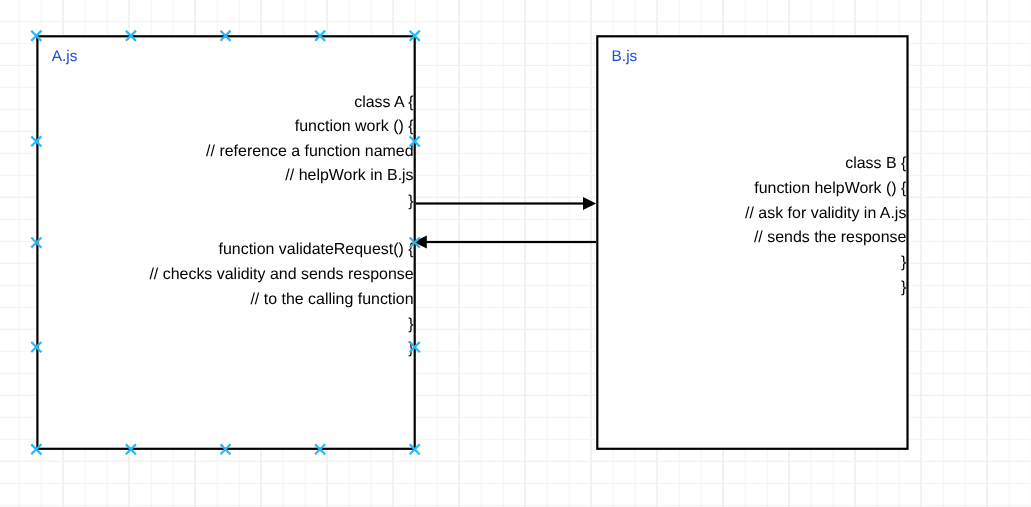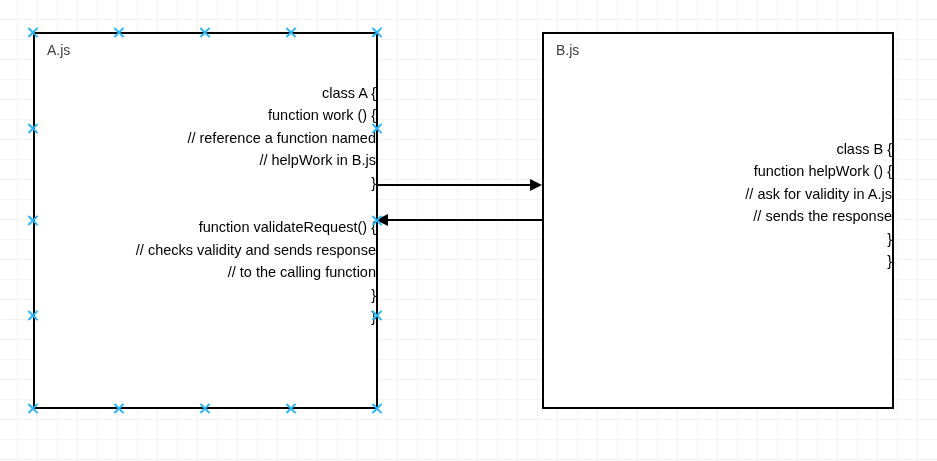--- a/index.html
+++ b/index.html
@@ -25,28 +25,28 @@
   }
 
   
   .node {
     position: absolute;
     background: #ffffff;
     border: 2px solid #000000;
     box-sizing: border-box;
   }
   #node-a { left: 33px;  top: 32px; width: 345px; height: 377px; }
-  #node-b { left: 542px; top: 32px; width: 352px; height: 377px; }
+  #node-b { left: 542px; top: 32px; width: 284px; height: 377px; }
 
   .node-title {
     position: absolute;
     left: 12px;
     top: 8px;
     font-size: 14px;
-    color: #404040;
+    color: #1d4ed8;
     white-space: nowrap;
   }
 
   .node-body {
     position: absolute;
     left: 0;
     right: 0;
     text-align: right;
     font-size: 14.5px;
     line-height: 22.4px;

